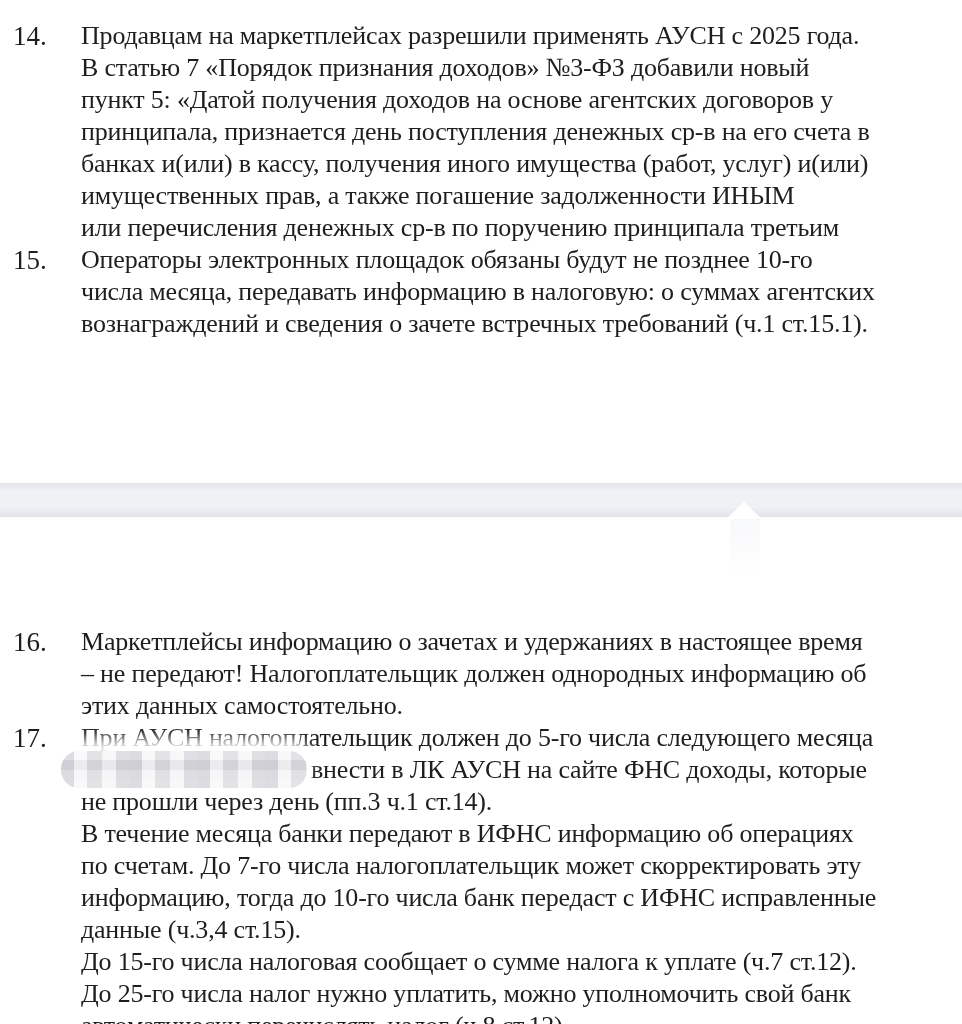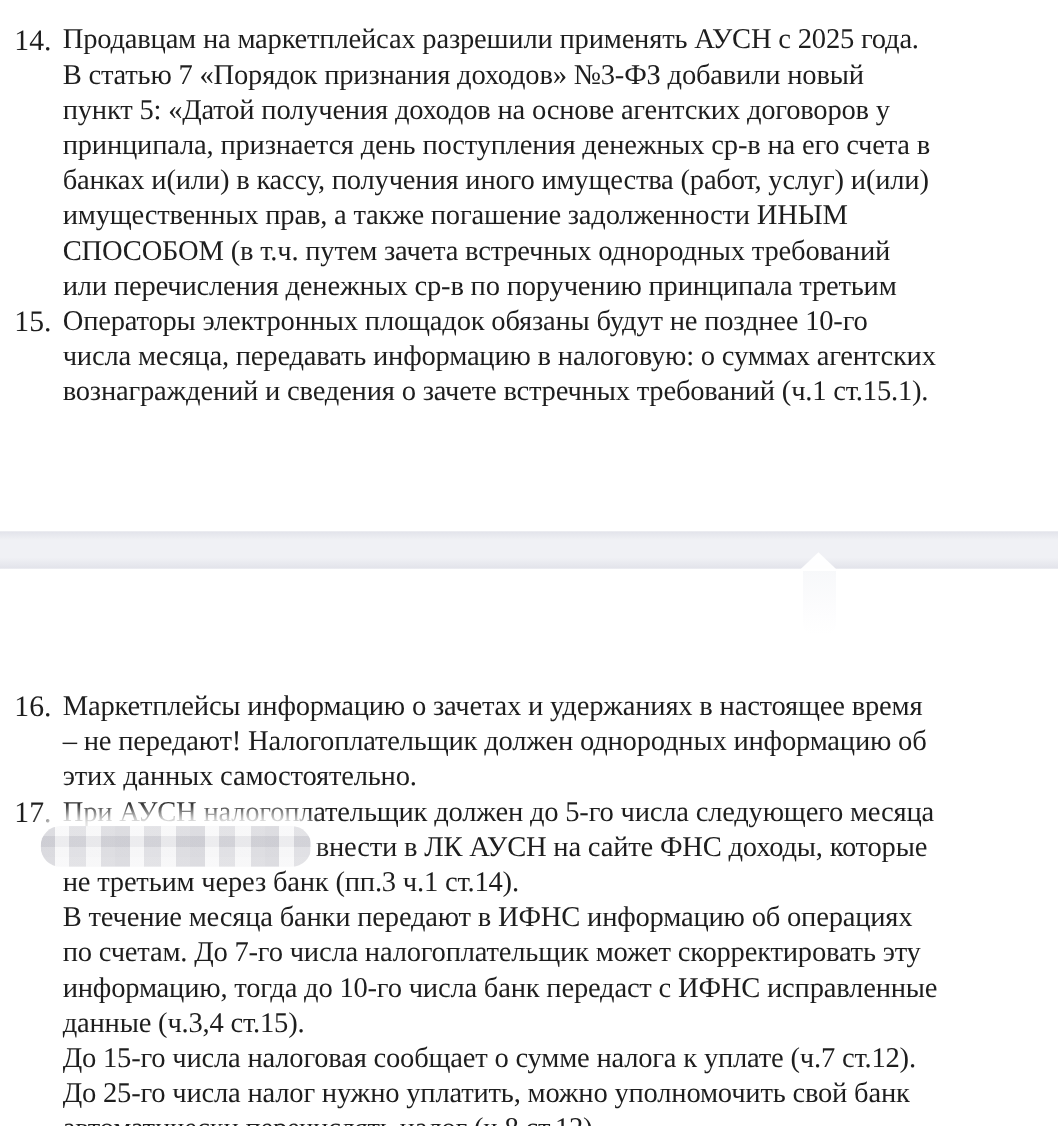--- a/index.html
+++ b/index.html
@@ -15,21 +15,21 @@
     background:var(--page-bg);
     font-family:"Liberation Serif","DejaVu Serif",serif;
   }
   .page{
     position:relative;width:962px;height:1024px;overflow:hidden;
     background:var(--page-bg);color:var(--text);
   }
   .section{position:absolute;left:0;right:0;}
   .section-top{top:20px;}
   .section-bottom{top:626px;}
-  .list-item{position:relative;padding-left:57px;}
+  .list-item{position:relative;padding-left:81px;}
   .num{
     position:absolute;left:13px;top:0;width:42px;
     font-size:27px;line-height:32px;
   }
   .line{
     font-size:26px;line-height:32px;height:32px;white-space:nowrap;
     letter-spacing:-0.2px;
   }
   .line.has-redaction{position:relative;}
   .line-text.indented{margin-left:230px;}
@@ -80,21 +80,20 @@
   <div class="section section-top" id="section-top">
   <div class="list-item">
     <span class="num">14.</span>
     <div class="lines">
           <div class="line">Продавцам на маркетплейсах разрешили применять АУСН с 2025 года.</div>
           <div class="line">В статью 7 «Порядок признания доходов» №3-ФЗ добавили новый</div>
           <div class="line">пункт 5: «Датой получения доходов на основе агентских договоров у</div>
           <div class="line">принципала, признается день поступления денежных ср-в на его счета в</div>
           <div class="line">банках и(или) в кассу, получения иного имущества (работ, услуг) и(или)</div>
           <div class="line">имущественных прав, а также погашение задолженности ИНЫМ</div>
-          <div class="line">СПОСОБОМ (в т.ч. путем зачета встречных однородных требований</div>
           <div class="line">или перечисления денежных ср-в по поручению принципала третьим</div>
         </div>
   </div>
 
   <div class="list-item">
     <span class="num">15.</span>
     <div class="lines">
           <div class="line">Операторы электронных площадок обязаны будут не позднее 10-го</div>
           <div class="line">числа месяца, передавать информацию в налоговую: о суммах агентских</div>
           <div class="line">вознаграждений и сведения о зачете встречных требований (ч.1 ст.15.1).</div>
@@ -114,21 +113,21 @@
           <div class="line">– не передают! Налогоплательщик должен однородных информацию об</div>
           <div class="line">этих данных самостоятельно.</div>
         </div>
   </div>
 
   <div class="list-item">
     <span class="num">17.</span>
     <div class="lines">
           <div class="line">При АУСН налогоплательщик должен до 5-го числа следующего месяца</div>
           <div class="line has-redaction"><span class="redaction"></span><span class="line-text indented">внести в ЛК АУСН на сайте ФНС доходы, которые</span></div>
-          <div class="line">не третьим через банк (пп.3 ч.1 ст.14).</div>
+          <div class="line">не прошли через день (пп.3 ч.1 ст.14).</div>
           <div class="line">В течение месяца банки передают в ИФНС информацию об операциях</div>
           <div class="line">по счетам. До 7-го числа налогоплательщик может скорректировать эту</div>
           <div class="line">информацию, тогда до 10-го числа банк передаст с ИФНС исправленные</div>
           <div class="line">данные (ч.3,4 ст.15).</div>
           <div class="line">До 15-го числа налоговая сообщает о сумме налога к уплате (ч.7 ст.12).</div>
           <div class="line">До 25-го числа налог нужно уплатить, можно уполномочить свой банк</div>
           <div class="line">автоматически перечислять налог (ч.8 ст.12).</div>
         </div>
   </div>
 </div>

